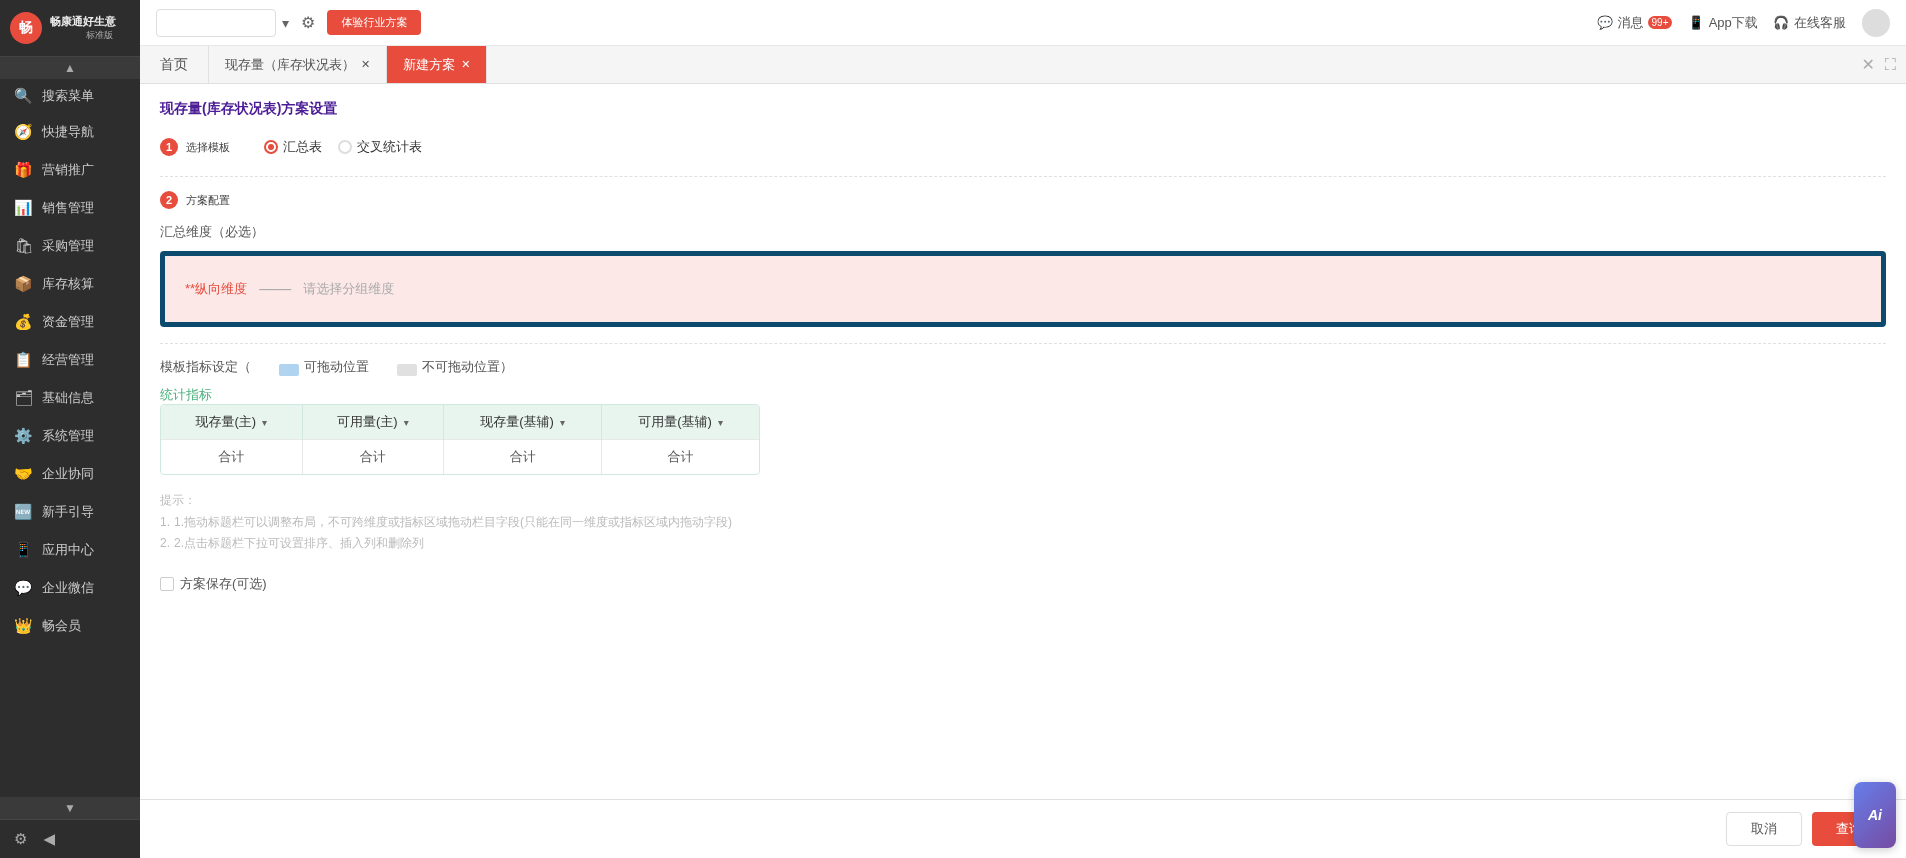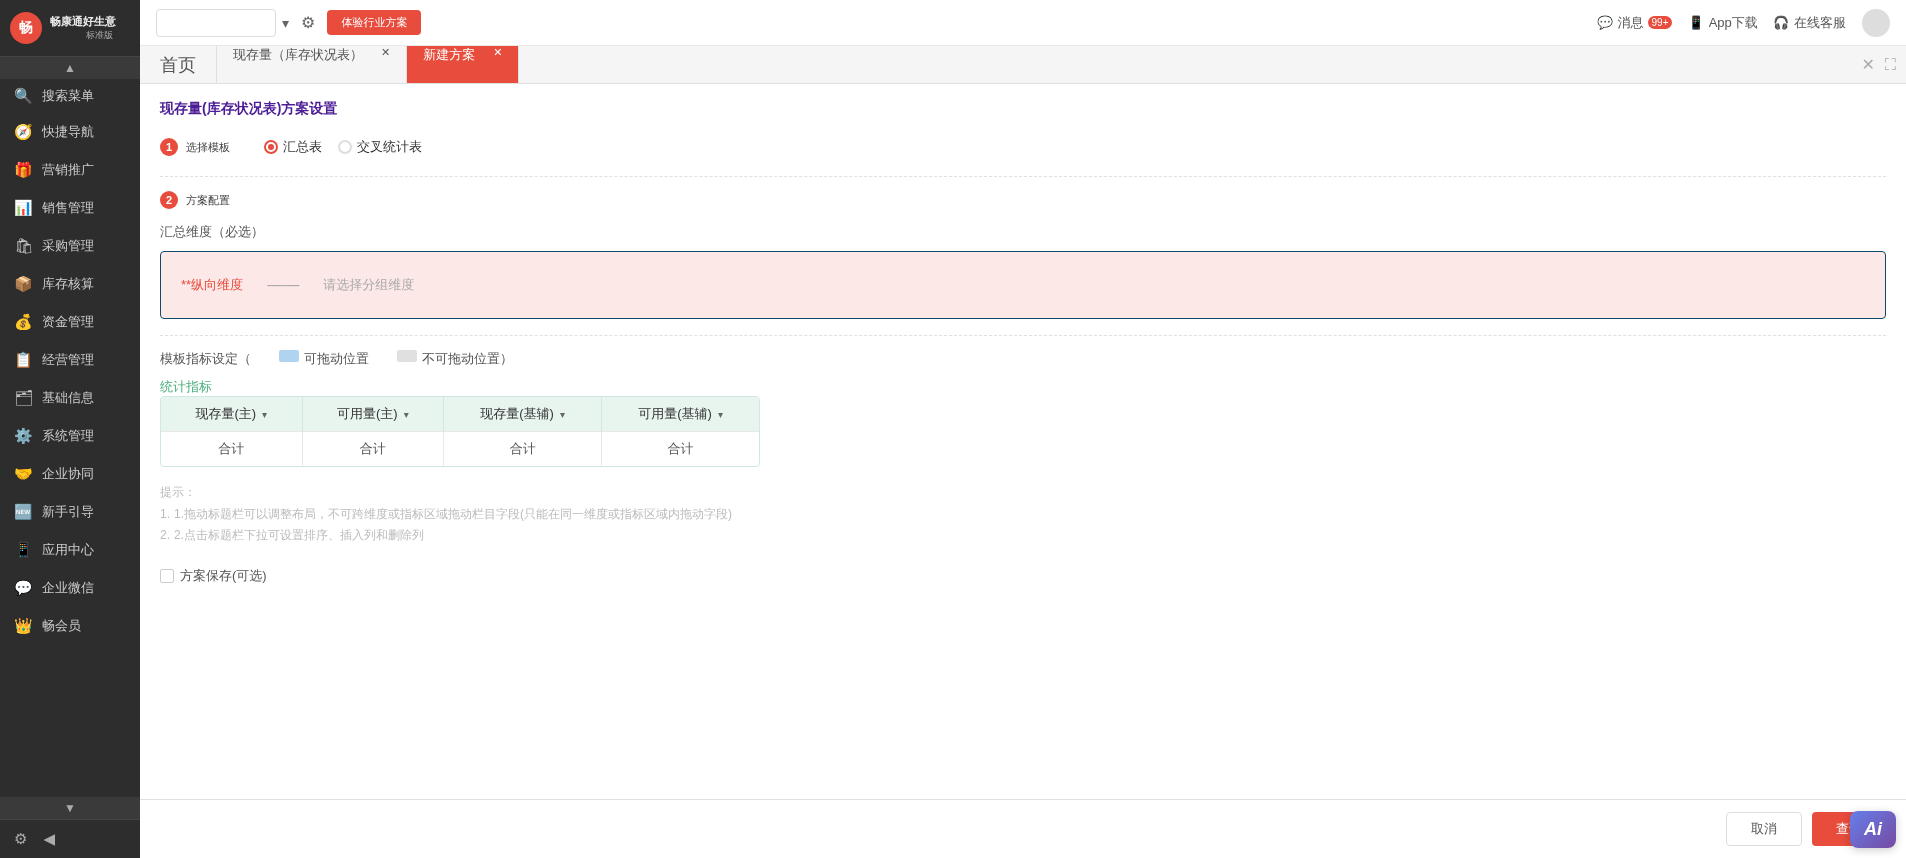--- a/index.html
+++ b/index.html
@@ -165,22 +165,22 @@
       background: #f5f5f5;
       border-bottom: 1px solid #e0e0e0;
       display: flex;
       align-items: center;
       height: 38px;
       padding: 0 0;
       flex-shrink: 0;
     }
     .tab-item {
       display: flex;
-      align-items: flex-start;
-      gap: 18px;
+      align-items: center;
+      gap: 6px;
       padding: 0 16px;
       height: 100%;
       cursor: pointer;
       border-right: 1px solid #e0e0e0;
       background: #f5f5f5;
       color: #555;
       font-size: 13px;
     }
     .tab-item.active {
       background: #e74c3c;
@@ -190,21 +190,21 @@
       font-size: 11px;
       cursor: pointer;
     }
     .tab-home {
       padding: 0 20px;
       height: 100%;
       display: flex;
       align-items: center;
       cursor: pointer;
       color: #555;
-      font-size: 18px;
+      font-size: 14px;
       border-right: 1px solid #e0e0e0;
     }
 
     
     .page-content {
       flex: 1;
       overflow-y: auto;
       background: #fff;
       padding: 16px 20px;
       position: relative;
@@ -287,48 +287,48 @@
     
     .config-label {
       font-size: 13px;
       color: #555;
       margin-bottom: 10px;
     }
 
     
     .dimension-box {
       background: #fde8e8;
-      border: 1px solid #0c4a6e;
+      border: 5px solid #0c4a6e;
       border-radius: 4px;
       padding: 24px 20px;
       margin-bottom: 16px;
       display: flex;
       align-items: center;
-      gap: 24px;
+      gap: 12px;
     }
     .dimension-label {
       color: #e74c3c;
       font-size: 13px;
     }
     .dimension-label span { color: #e74c3c; }
     .dimension-dash { color: #aaa; font-size: 16px; }
     .dimension-placeholder { color: #aaa; font-size: 13px; }
 
     
     .indicator-settings {
       display: flex;
       align-items: center;
       gap: 28px;
       font-size: 13px;
       color: #555;
       margin-bottom: 10px;
     }
     .legend-item {
       display: flex;
-      align-items: flex-start;
+      align-items: flex-end;
       gap: 5px;
     }
     .legend-color {
       width: 20px;
       height: 12px;
       background: #b0d4f0;
       border-radius: 2px;
     }
     .legend-color.gray {
       background: #e0e0e0;
@@ -444,22 +444,22 @@
     }
 
     
     .ai-badge {
       position: fixed;
       bottom: 10px;
       right: 10px;
       background: linear-gradient(135deg, #667eea, #764ba2);
       color: white;
       border-radius: 8px;
-      padding: 8px 14px;
-      font-size: 18px;
+      padding: 25px 14px;
+      font-size: 14px;
       font-style: italic;
       font-weight: bold;
       cursor: pointer;
       box-shadow: 0 2px 8px rgba(0,0,0,0.2);
     }
 
     
     .sidebar-scroll::-webkit-scrollbar { width: 4px; }
     .sidebar-scroll::-webkit-scrollbar-thumb { background: #555; }
   </style>

